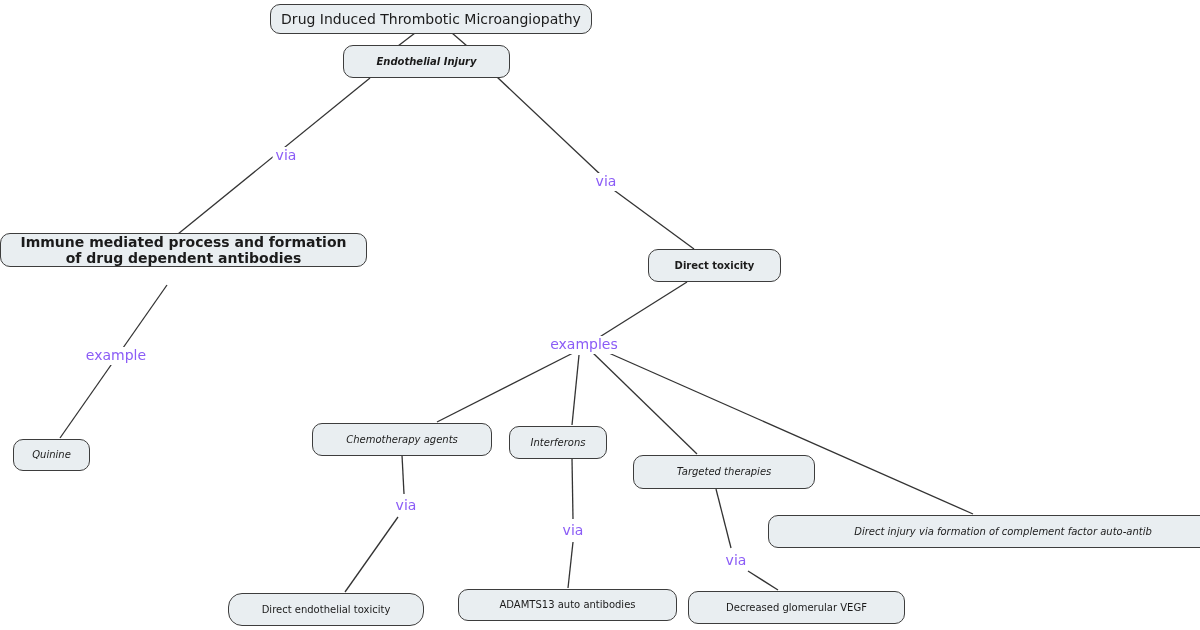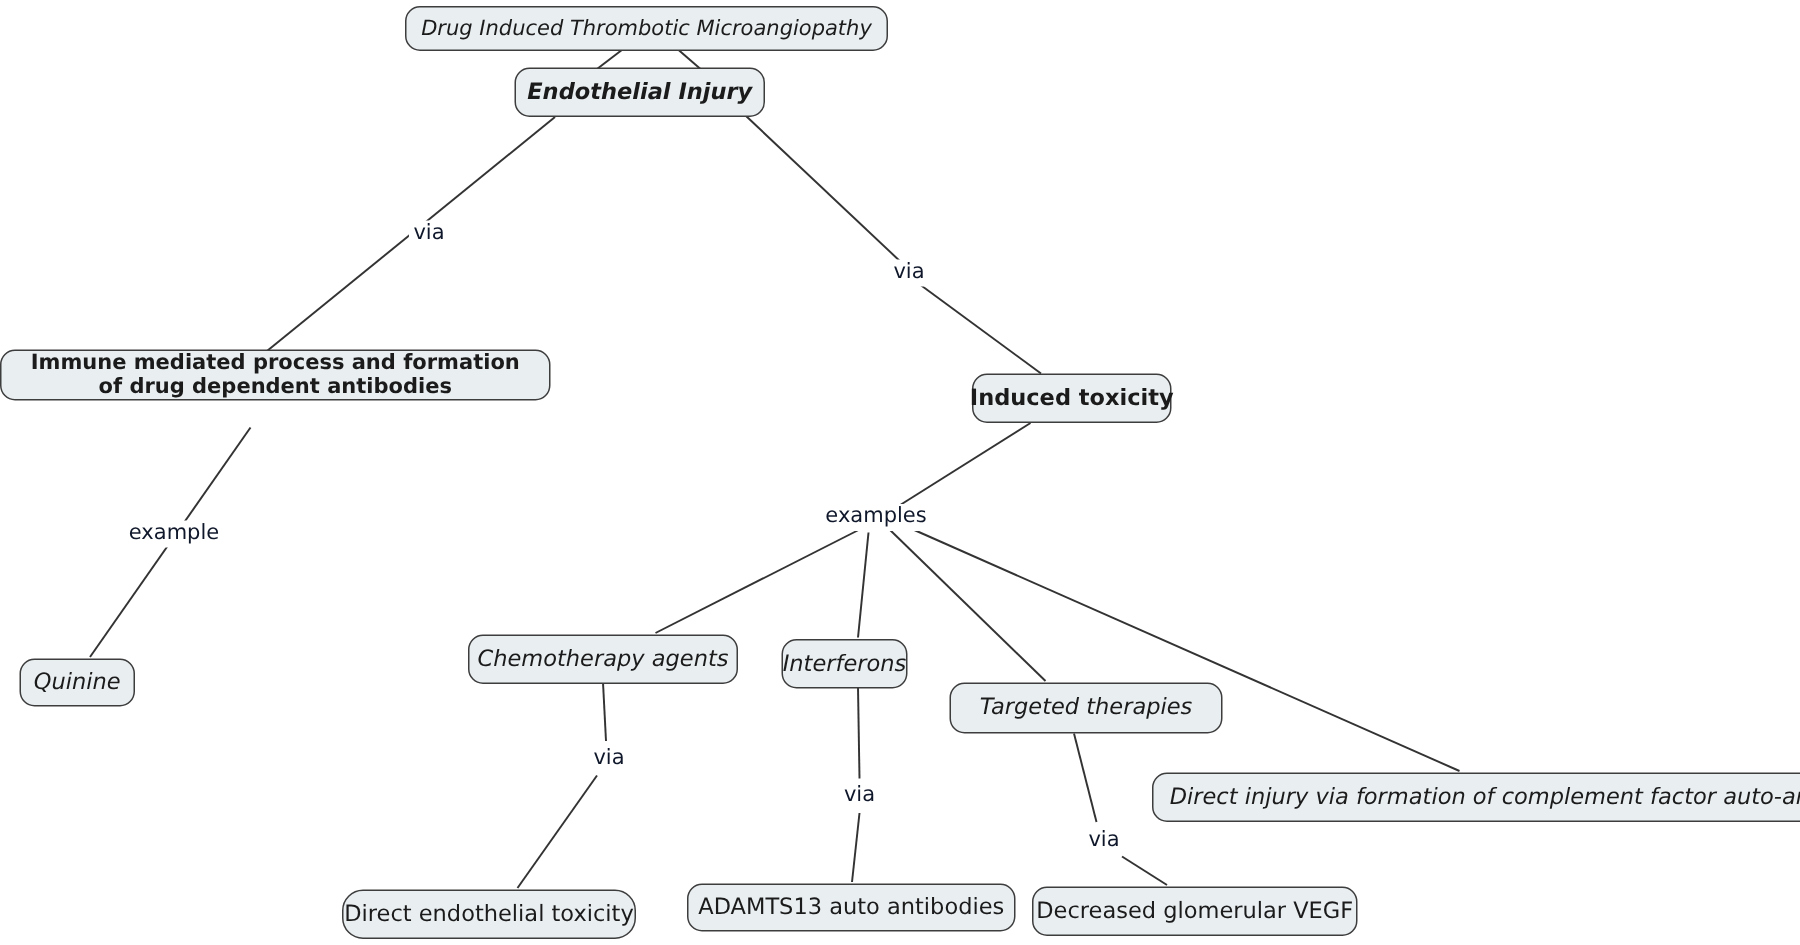--- a/index.html
+++ b/index.html
@@ -23,38 +23,38 @@
   }
   .node {
     position: absolute;
     box-sizing: border-box;
     background: #e9eef1;
     border: 1.4px solid #3d3d3d;
     border-radius: 10px;
     display: flex;
     align-items: center;
     justify-content: center;
-    font-size: 15px;
+    font-size: 10px;
     line-height: 1.15;
     padding: 4px 10px;
     white-space: nowrap;
     z-index: 2;
     text-align: center;
   }
   .node.bold   { font-weight: bold; }
   .node.italic { font-style: italic; }
   .node.wrap   { white-space: normal; }
   .edge-label {
     position: absolute;
     transform: translateX(-50%);
     background: #ffffff;
     padding: 0 3px;
     font-size: 14px;
     line-height: 1.25;
-    color: #0f172a;
+    color: #8b5cf6;
     z-index: 2;
     white-space: nowrap;
   }
 </style>
 </head>
 <body>
 
 <svg id="edges" viewBox="0 0 1200 630" xmlns="http://www.w3.org/2000/svg">
   <g stroke="#333333" stroke-width="1.3" fill="none">
 
@@ -79,33 +79,33 @@
     <line x1="398" y1="517" x2="345" y2="592"></line>
 
     <line x1="572" y1="458" x2="573" y2="519"></line>
     <line x1="573" y1="542" x2="568" y2="588"></line>
 
     <line x1="716" y1="489" x2="731" y2="548"></line>
     <line x1="748" y1="571" x2="778" y2="590"></line>
   </g>
 </svg>
 
-<div class="node" style="left:270px; top:4px;  width:322px; height:30px; font-size:14px;font-style:italic;">Drug Induced Thrombotic Microangiopathy</div>
+<div class="node" style="left:270px; top:4px;  width:322px; height:30px; font-size:14px;">Drug Induced Thrombotic Microangiopathy</div>
 
 <div class="node bold italic" style="left:343px; top:45px; width:167px; height:33px;">Endothelial Injury</div>
 
 <div class="node bold wrap" style="left:0px; top:233px; width:367px; height:34px; font-size:14px;">Immune mediated process and formation of drug dependent antibodies</div>
 
-<div class="node bold" style="left:648px; top:249px; width:133px; height:33px;">Induced toxicity</div>
+<div class="node bold" style="left:648px; top:249px; width:133px; height:33px;">Direct toxicity</div>
 
 <div class="node italic" style="left:13px; top:439px; width:77px; height:32px;">Quinine</div>
 
 <div class="node italic" style="left:312px; top:423px; width:180px; height:33px;">Chemotherapy agents</div>
 
-<div class="node italic" style="left:521px; top:426px; width:84px; height:33px;">Interferons</div>
+<div class="node italic" style="left:509px; top:426px; width:98px; height:33px;">Interferons</div>
 
 <div class="node italic" style="left:633px; top:455px; width:182px; height:34px;">Targeted therapies</div>
 
 <div class="node italic" style="left:768px; top:515px; width:470px; height:33px;">Direct injury via formation of complement factor auto-antib</div>
 
 <div class="node" style="left:228px; top:593px; width:196px; height:33px;border-radius:14px;">Direct endothelial toxicity</div>
 
 <div class="node" style="left:458px; top:589px; width:219px; height:32px;text-align:center;">ADAMTS13 auto antibodies</div>
 
 <div class="node" style="left:688px; top:591px; width:217px; height:33px;">Decreased glomerular VEGF</div>

